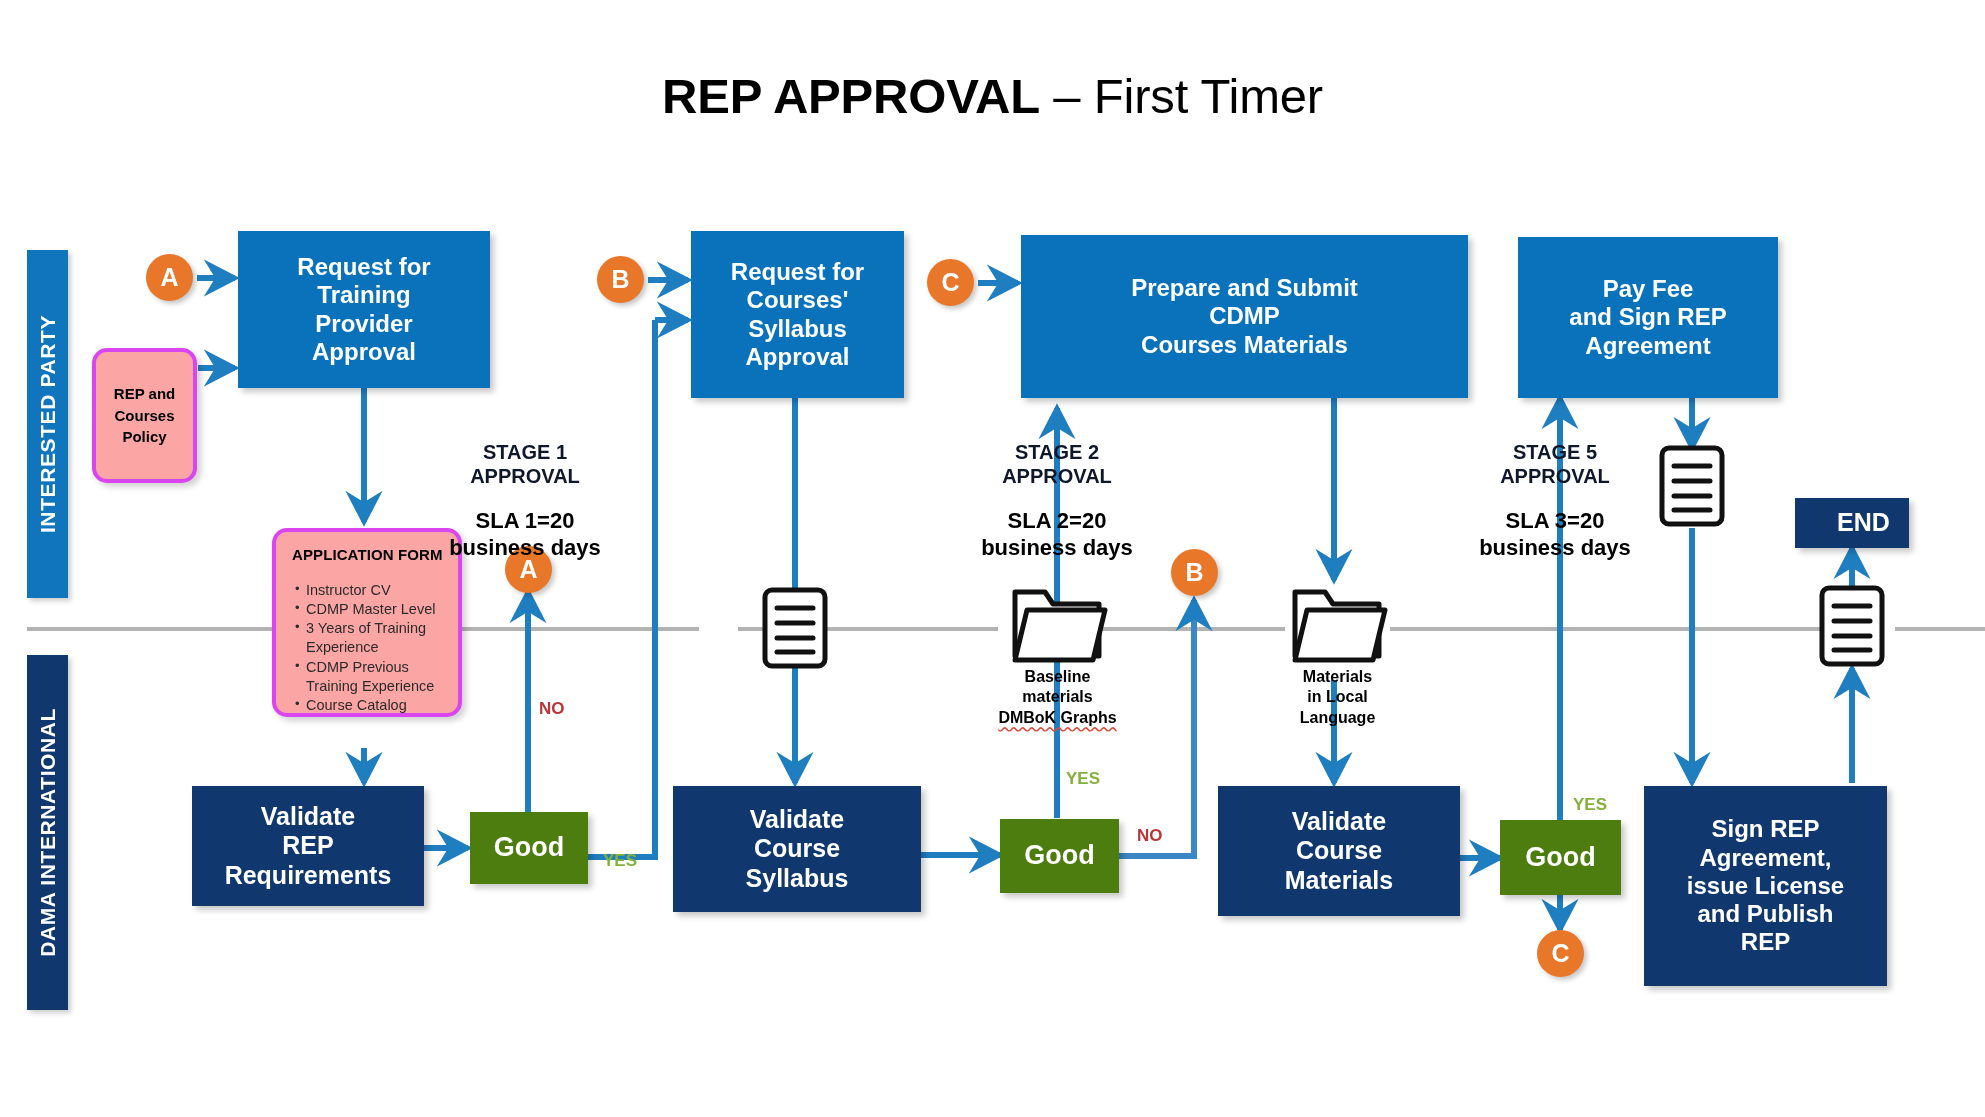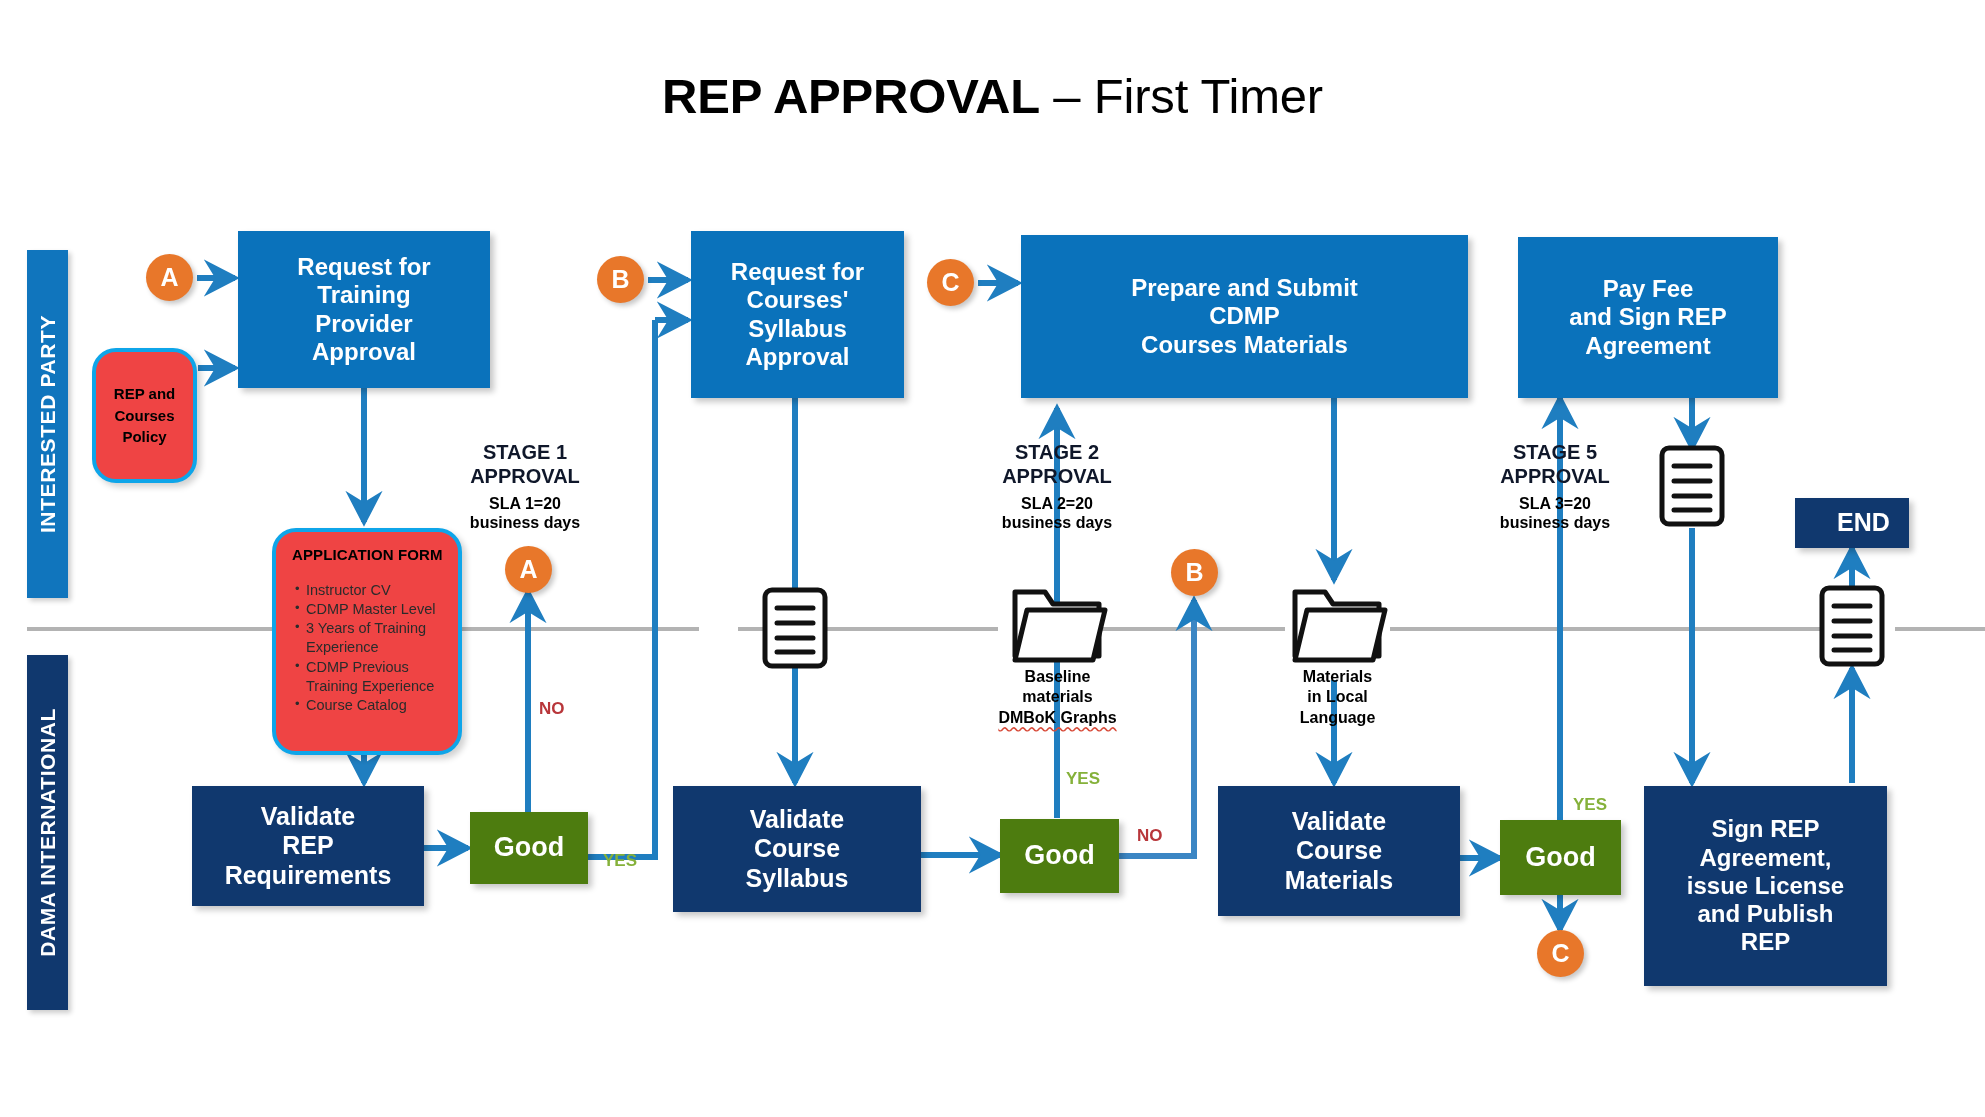--- a/index.html
+++ b/index.html
@@ -47,32 +47,32 @@
     display: flex; align-items: center; justify-content: center;
     text-align: center; line-height: 1.18;
     box-shadow: 4px 4px 6px rgba(0,0,0,0.22);
   }
   .pbox.blue { background: #0a72bb; }
   .pbox.navy { background: #10386e; }
   .pbox.grey { background: #4d7c0f; }
 
   
   .rbox {
-    position: absolute; background: #ef4444;
-    border: 4px solid #0ea5e9; border-radius: 24px;
+    position: absolute; background: #fca5a5;
+    border: 4px solid #d946ef; border-radius: 15px;
     box-shadow: 4px 4px 6px rgba(0,0,0,0.18);
   }
   #policy-box {
     left: 92px; top: 348px; width: 105px; height: 135px;
     display: flex; align-items: center; justify-content: center;
     text-align: center; font-weight: bold; font-size: 15px;
     color: #000; line-height: 1.45;
   }
   #appform-box {
-    left: 272px; top: 528px; width: 190px; height: 227px;
+    left: 272px; top: 528px; width: 190px; height: 189px;
     padding: 14px 0 0 0;
   }
   #appform-title {
     font-weight: bold; font-size: 15px; color: #000;
     padding-left: 16px; letter-spacing: 0.1px;
   }
   #appform-list {
     margin-top: 18px; padding-left: 19px; list-style: none;
     font-size: 14.5px; color: #2b2b2b; line-height: 1.32;
   }
@@ -81,21 +81,21 @@
     content: "\2022"; position: absolute; left: 0; top: -1px;
     font-size: 13px; color: #2b2b2b;
   }
 
   
   .stage {
     position: absolute; text-align: center; line-height: 1.22;
     white-space: nowrap;
   }
   .stage .hdr  { color: #0f172a; font-weight: bold; font-size: 20px; }
-  .stage .sla  { color: #000;    font-weight: bold; font-size: 16px; margin-top: 5px; }
+  .stage .sla  { color: #000;    font-weight: bold; font-size: 22px; margin-top: 19px; }
 
   
   .conn {
     position: absolute; width: 47px; height: 47px; border-radius: 50%;
     background: #e8772a; color: #fff; font-weight: bold; font-size: 25px;
     display: flex; align-items: center; justify-content: center;
     box-shadow: 3px 3px 5px rgba(0,0,0,0.22);
   }
 
   

